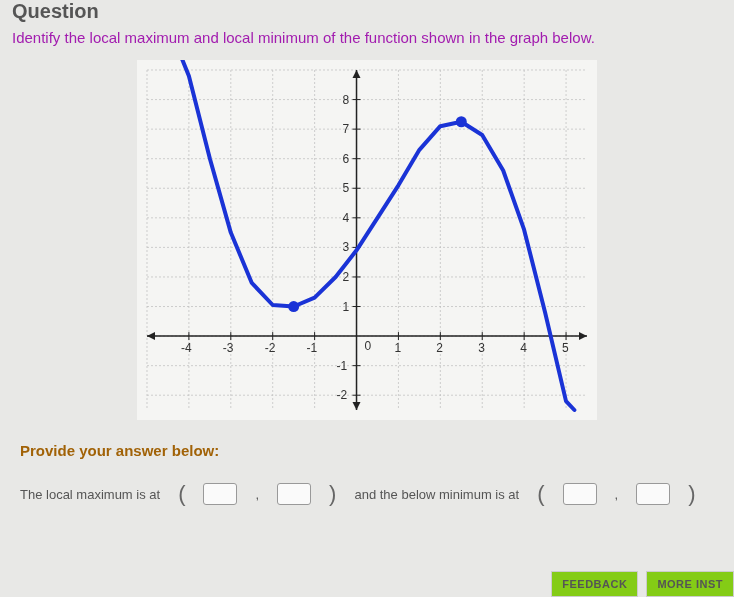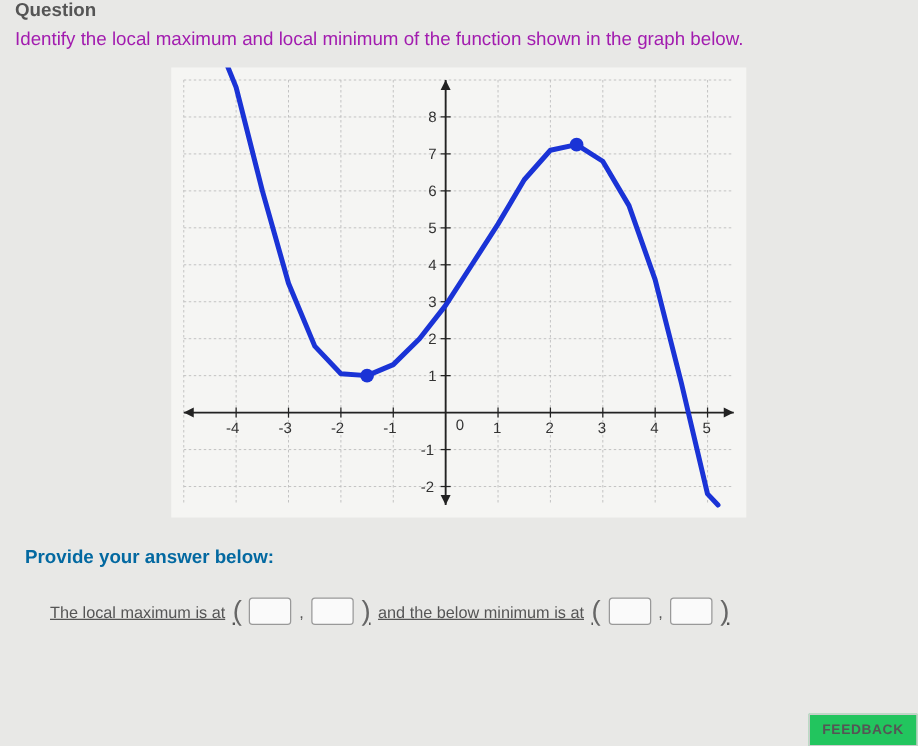--- a/index.html
+++ b/index.html
@@ -9,21 +9,21 @@
       color: #333;
       width: 734px;
       height: 597px;
       overflow: hidden;
       position: relative;
     }
     .page-top {
       padding: 0 12px 6px 12px;
     }
     .question-header {
-      font-size: 15px;
+      font-size: 20px;
       font-weight: bold;
       color: #555;
       margin-bottom: 6px;
     }
     .question-text {
       font-size: 15px;
       color: #a21caf;
       margin-bottom: 6px;
     }
     .chart-wrap {
@@ -32,33 +32,31 @@
     }
     .chart {
       display: inline-block;
       background: #f5f5f3;
     }
     .answer-section {
       padding: 18px 20px 0 20px;
     }
     .provide {
       font-size: 15px;
-      color: #0369a1;
+      color: #a16207;
       font-weight: 600;
       margin-bottom: 22px;
     }
     .answer-line {
       font-size: 13px;
       color: #555;
       display: flex;
       align-items: center;
-      gap: 6px;
+      gap: 18px;
       flex-wrap: wrap;
-      margin-left: 20px;
-      text-decoration: underline;
     }
     .answer-box {
       display: inline-block;
       width: 34px;
       height: 22px;
       border: 1px solid #999;
       border-radius: 3px;
       background: #fafafa;
       vertical-align: middle;
     }
@@ -68,21 +66,21 @@
       bottom: 0;
       right: 0;
       display: flex;
       gap: 8px;
       padding: 4px 0 0 0;
     }
     .btn {
       font-size: 11px;
       font-weight: bold;
       color: #555;
-      background: #22c55e;
+      background: #84cc16;
       border: 1px solid #ccc;
       padding: 6px 10px;
       letter-spacing: 0.5px;
     }
   </style>
 </head>
 <body>
 
 <div class="page-top">
   <div class="question-header">Question</div>
@@ -178,13 +176,14 @@
     <span class="paren">(</span>
     <span class="answer-box"></span>
     <span>,</span>
     <span class="answer-box"></span>
     <span class="paren">)</span>
   </div>
 </div>
 
 <div class="footer">
   <div class="btn">FEEDBACK</div>
+  <div class="btn">MORE INST</div>
 </div>
 
 </body></html>

